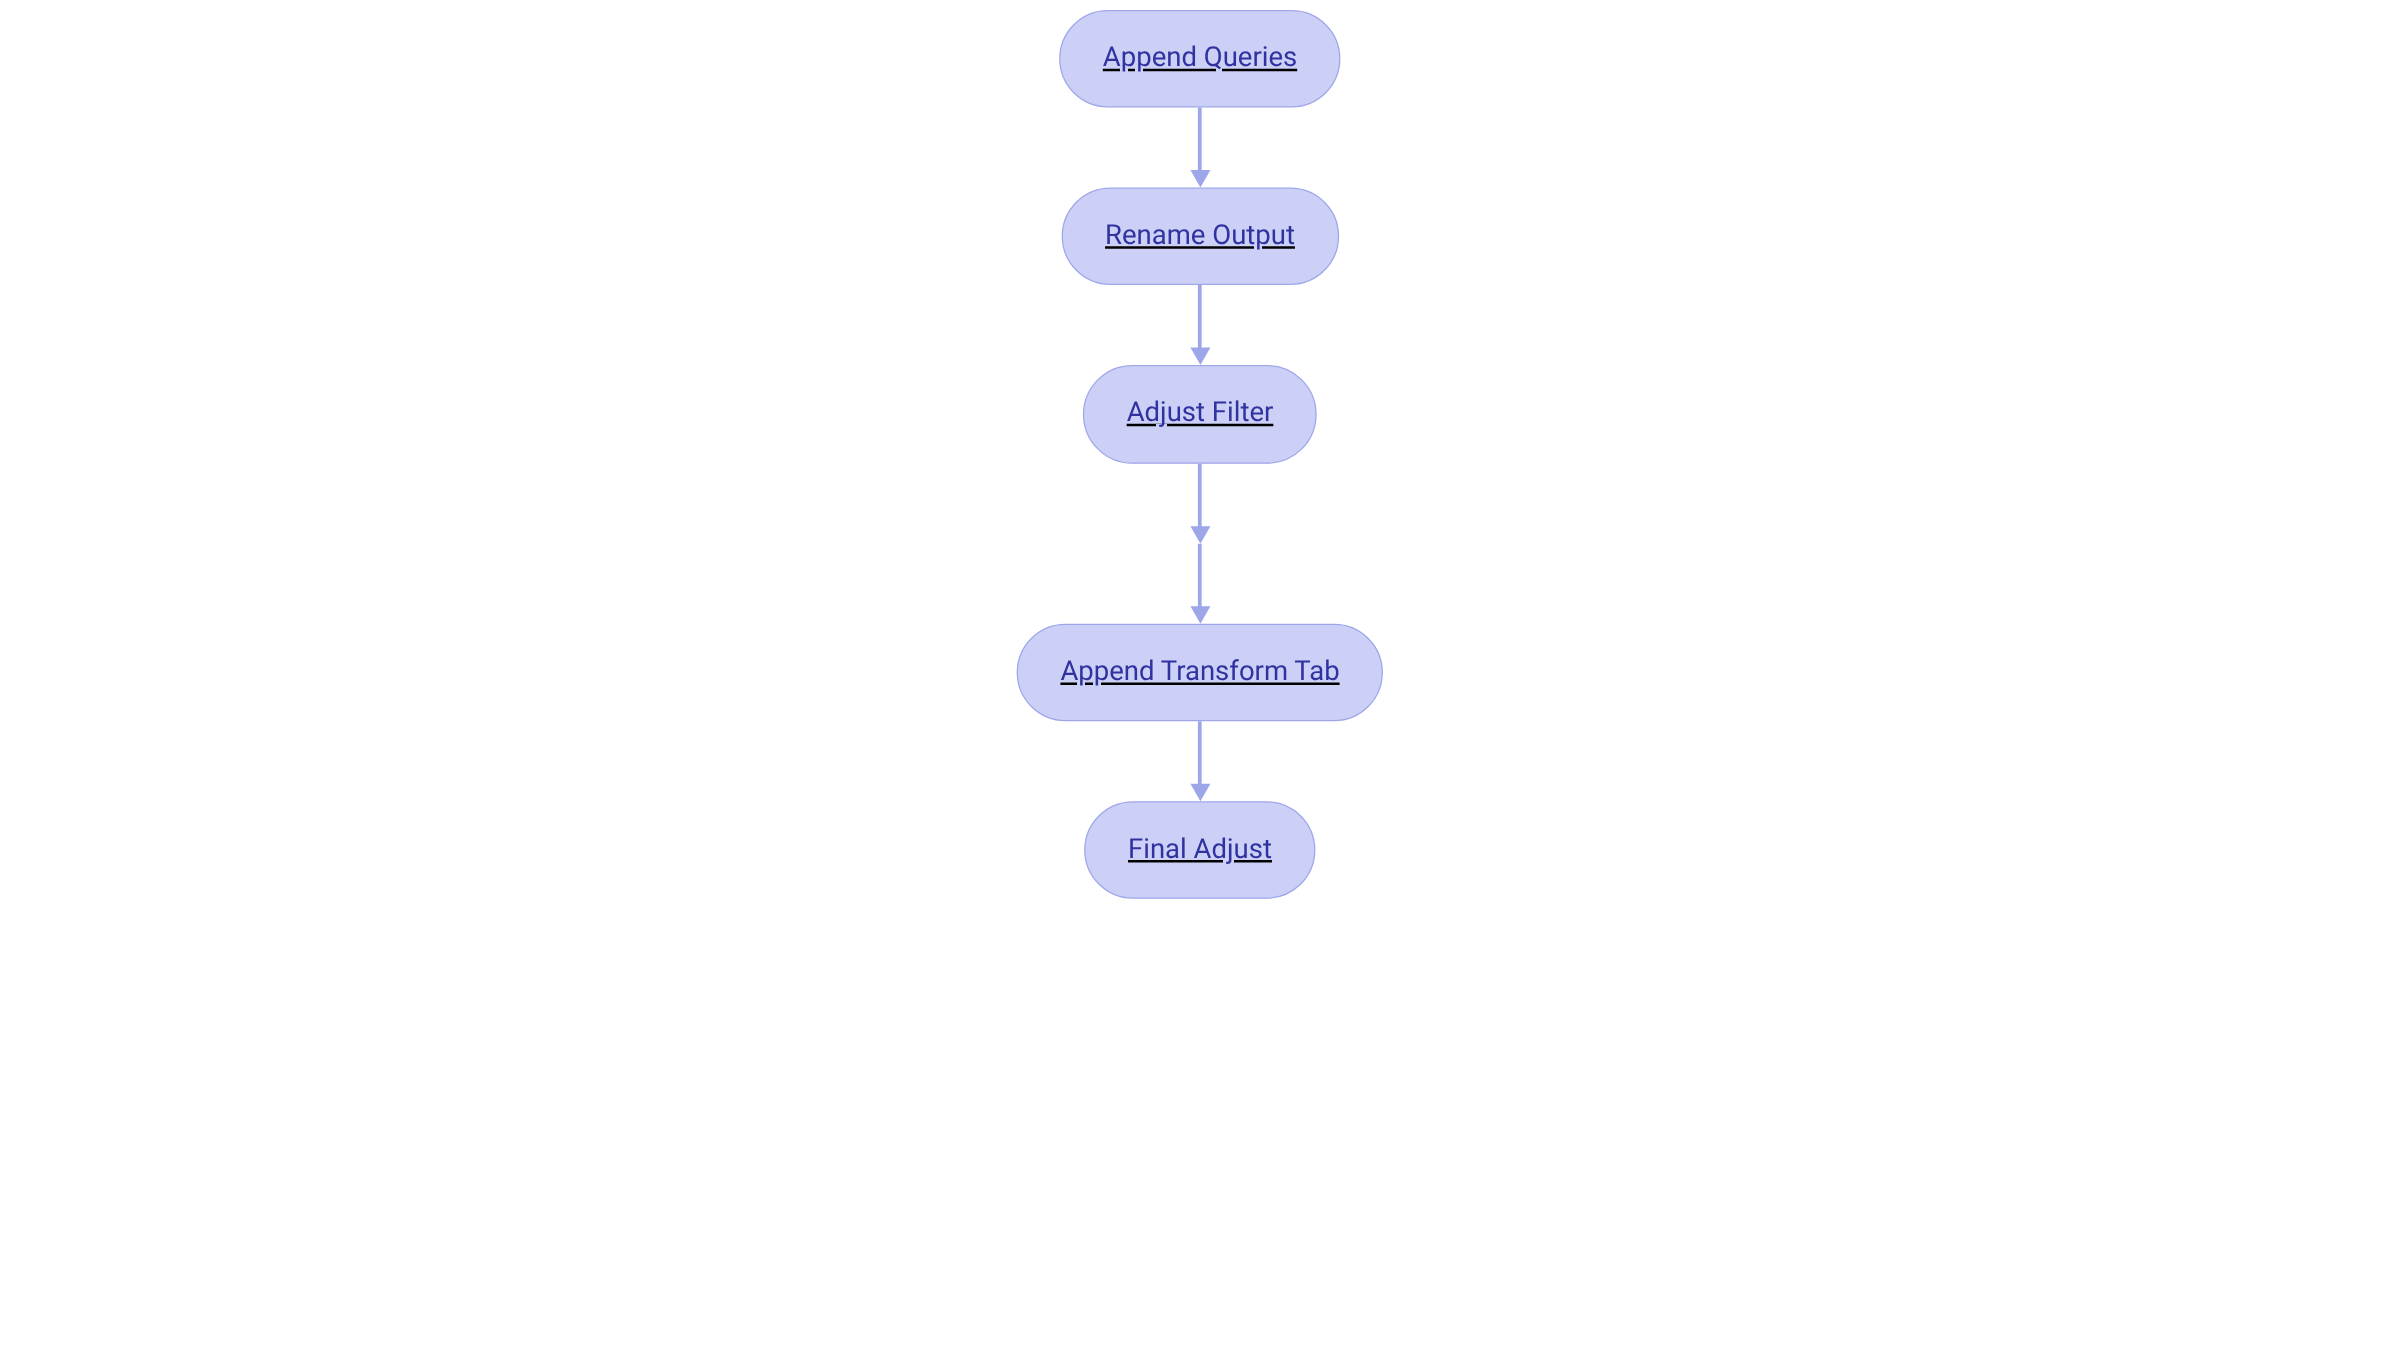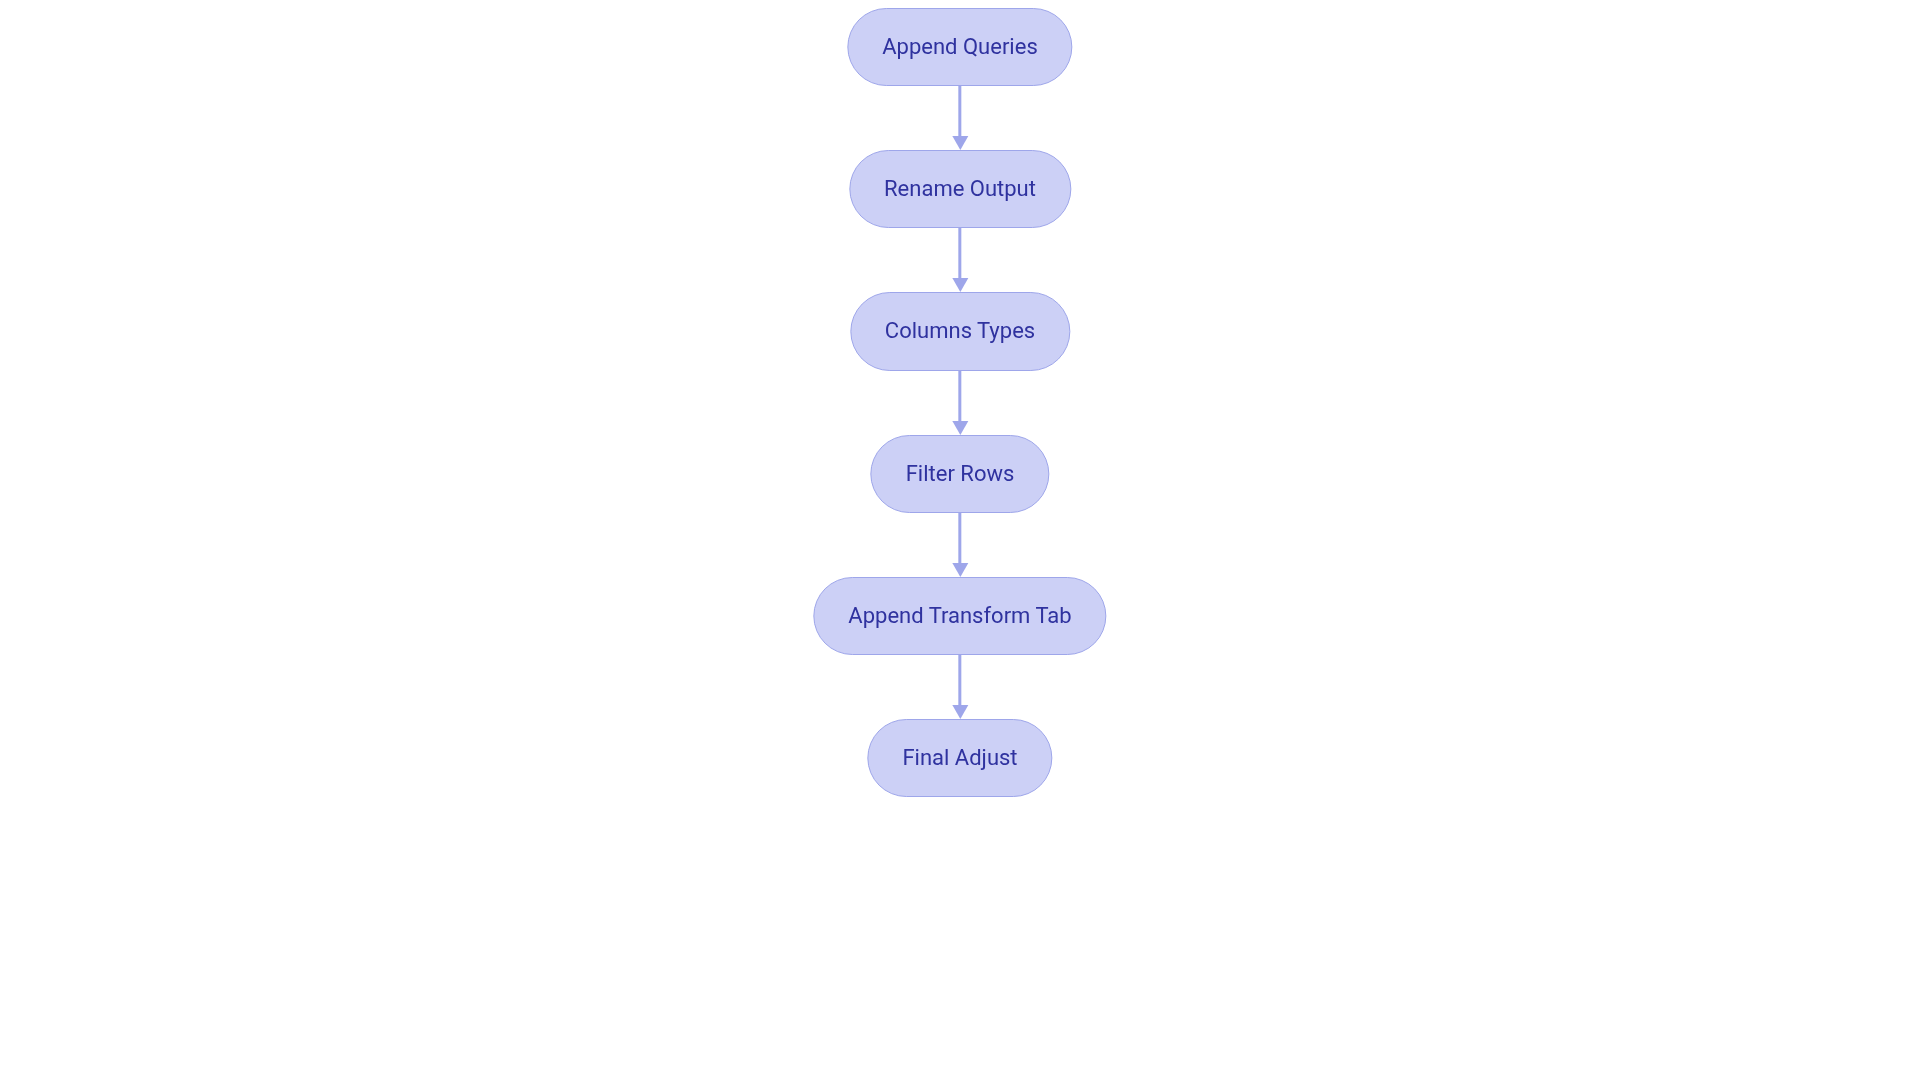--- a/index.html
+++ b/index.html
@@ -11,20 +11,21 @@
     position: relative;
   }
   .flowchart {
     position: absolute;
     left: 50%;
     transform: translateX(-50%);
     top: 8px;
     display: flex;
     flex-direction: column;
     align-items: center;
+    text-decoration: underline;
   }
   .node {
     background: #ccd0f6;
     border: 1.5px solid #9ea6ea;
     border-radius: 999px;
     color: #2f329f;
     font-size: 22px;
     font-weight: 400;
     padding: 26px 34px;
     white-space: nowrap;
@@ -64,28 +65,27 @@
     <div class="arrow-head"></div>
   </div>
 
   <div class="node">Rename Output</div>
 
   <div class="arrow">
     <div class="arrow-line"></div>
     <div class="arrow-head"></div>
   </div>
 
-  <div class="node">Columns Types</div>
+  <div class="node">Adjust Filter</div>
 
   <div class="arrow">
     <div class="arrow-line"></div>
     <div class="arrow-head"></div>
   </div>
 
-  <div class="node">Filter Rows</div>
 
   <div class="arrow">
     <div class="arrow-line"></div>
     <div class="arrow-head"></div>
   </div>
 
   <div class="node">Append Transform Tab</div>
 
   <div class="arrow">
     <div class="arrow-line"></div>

